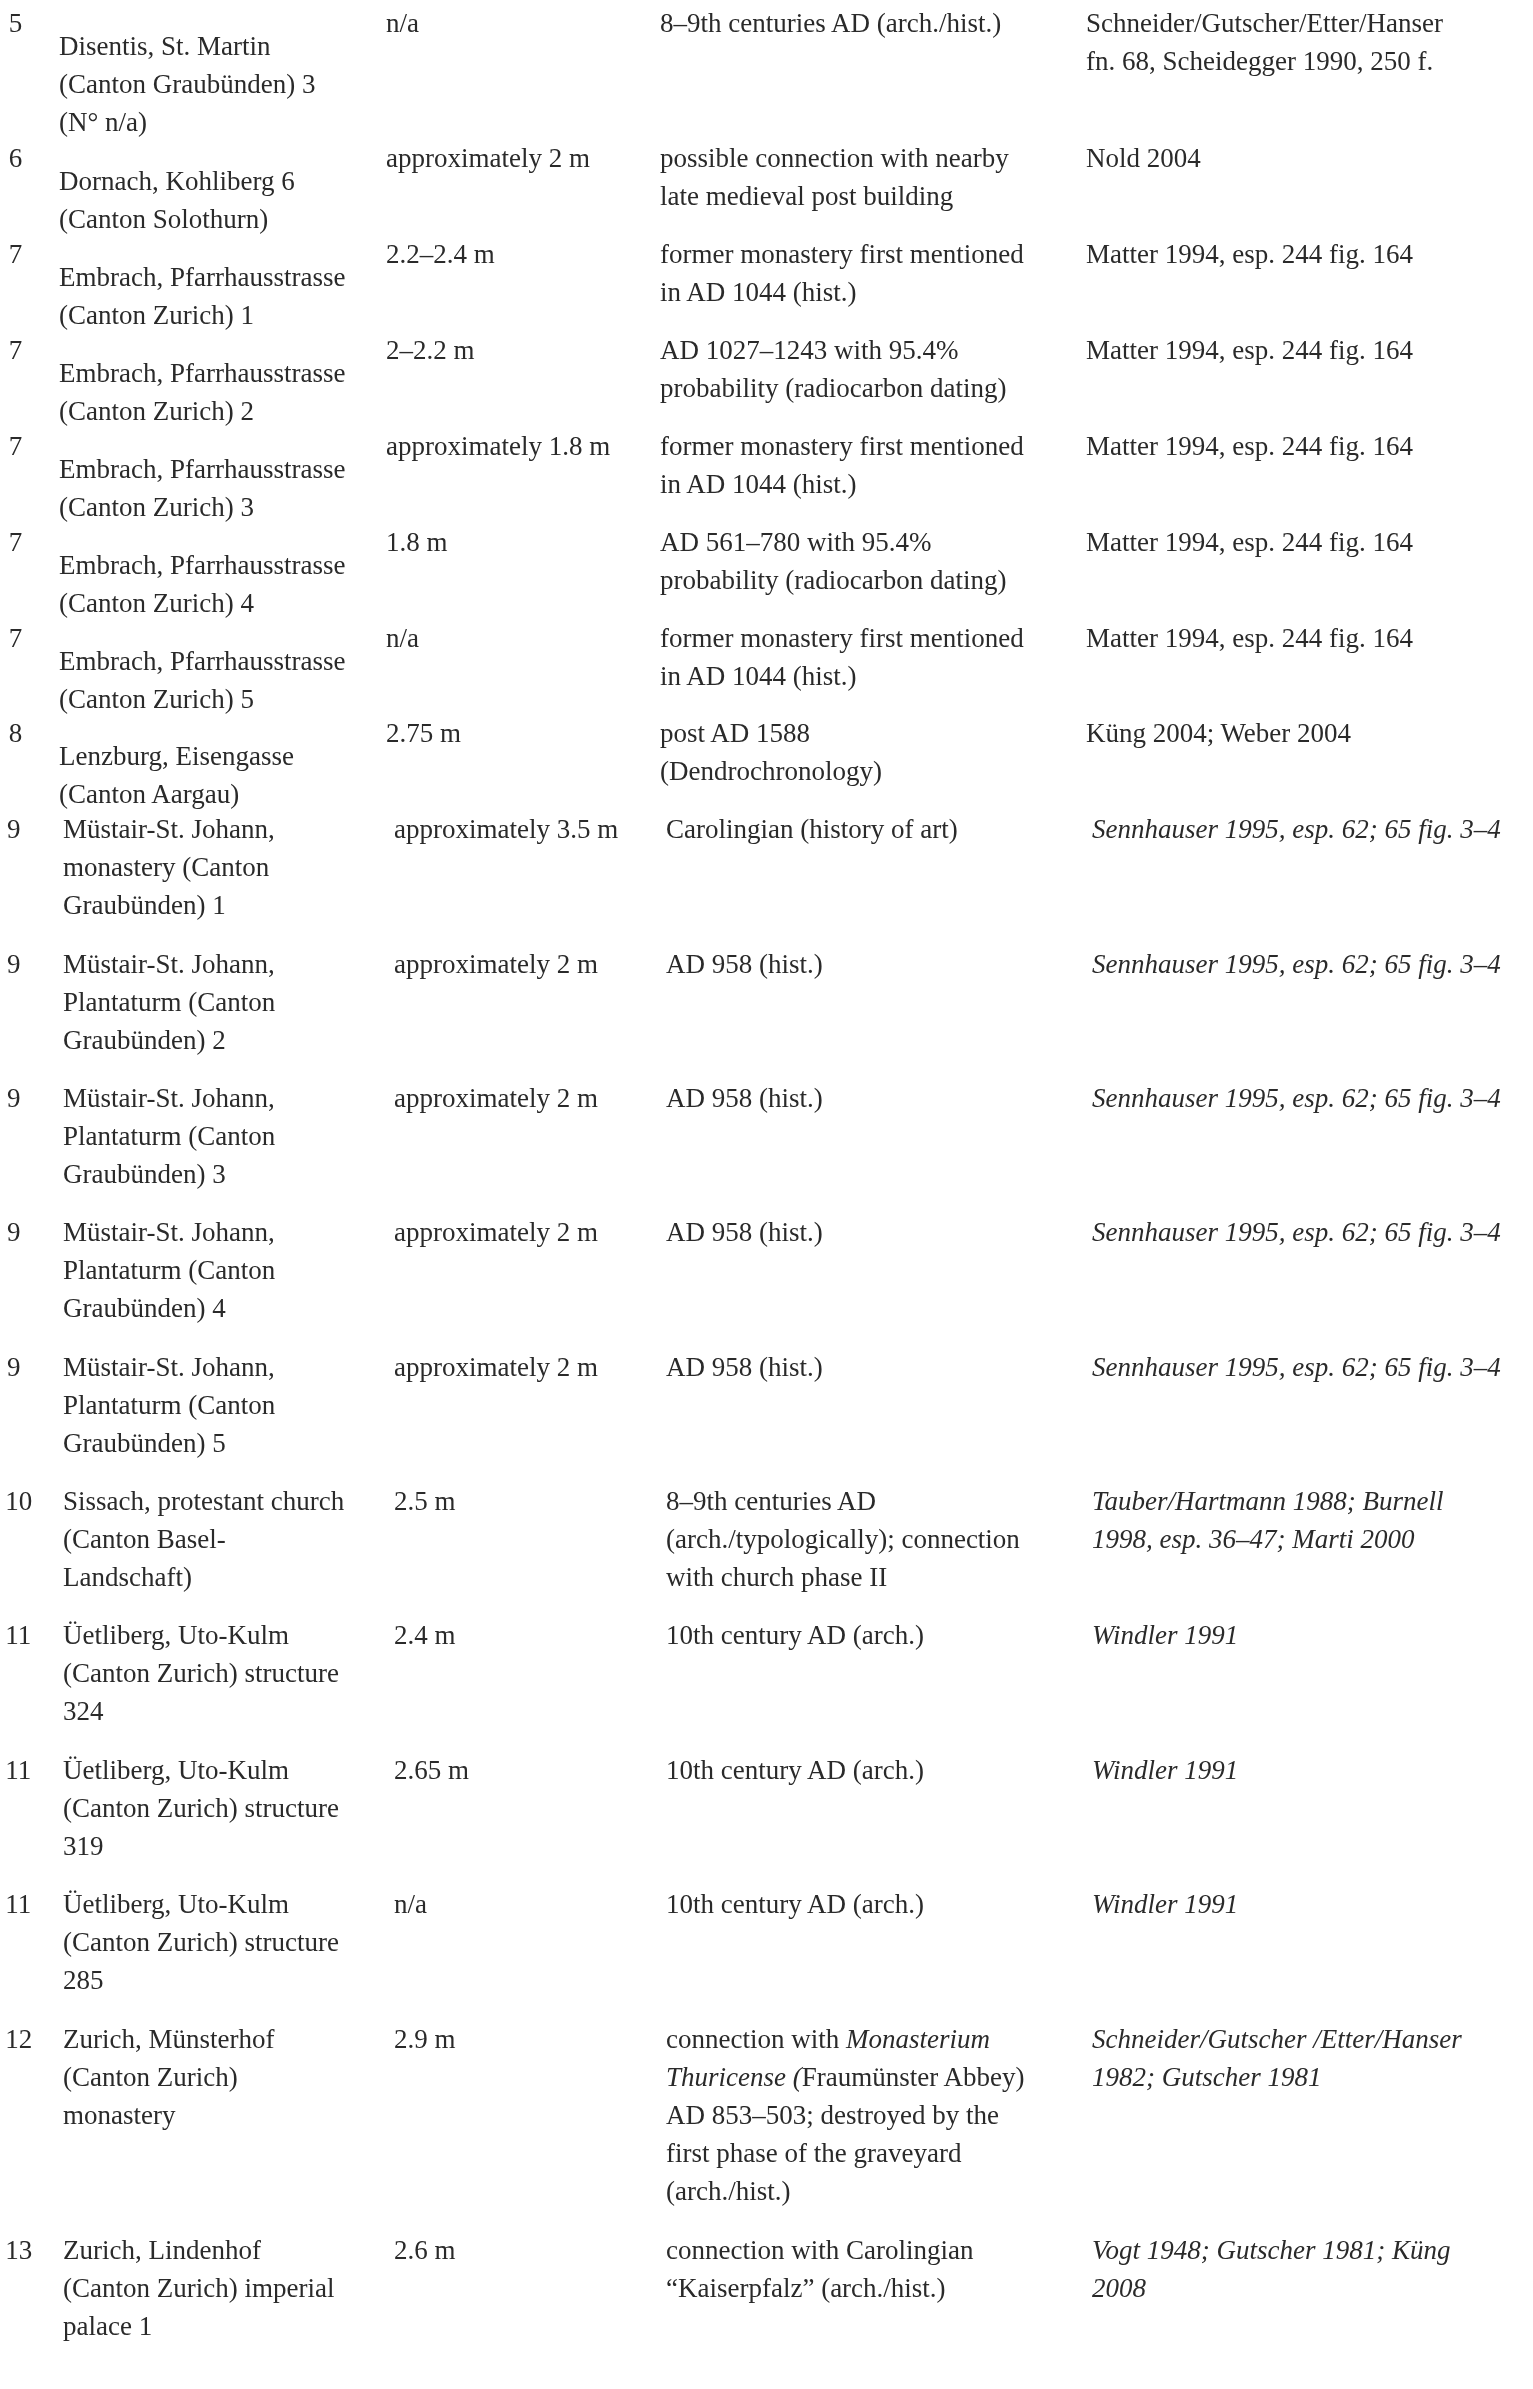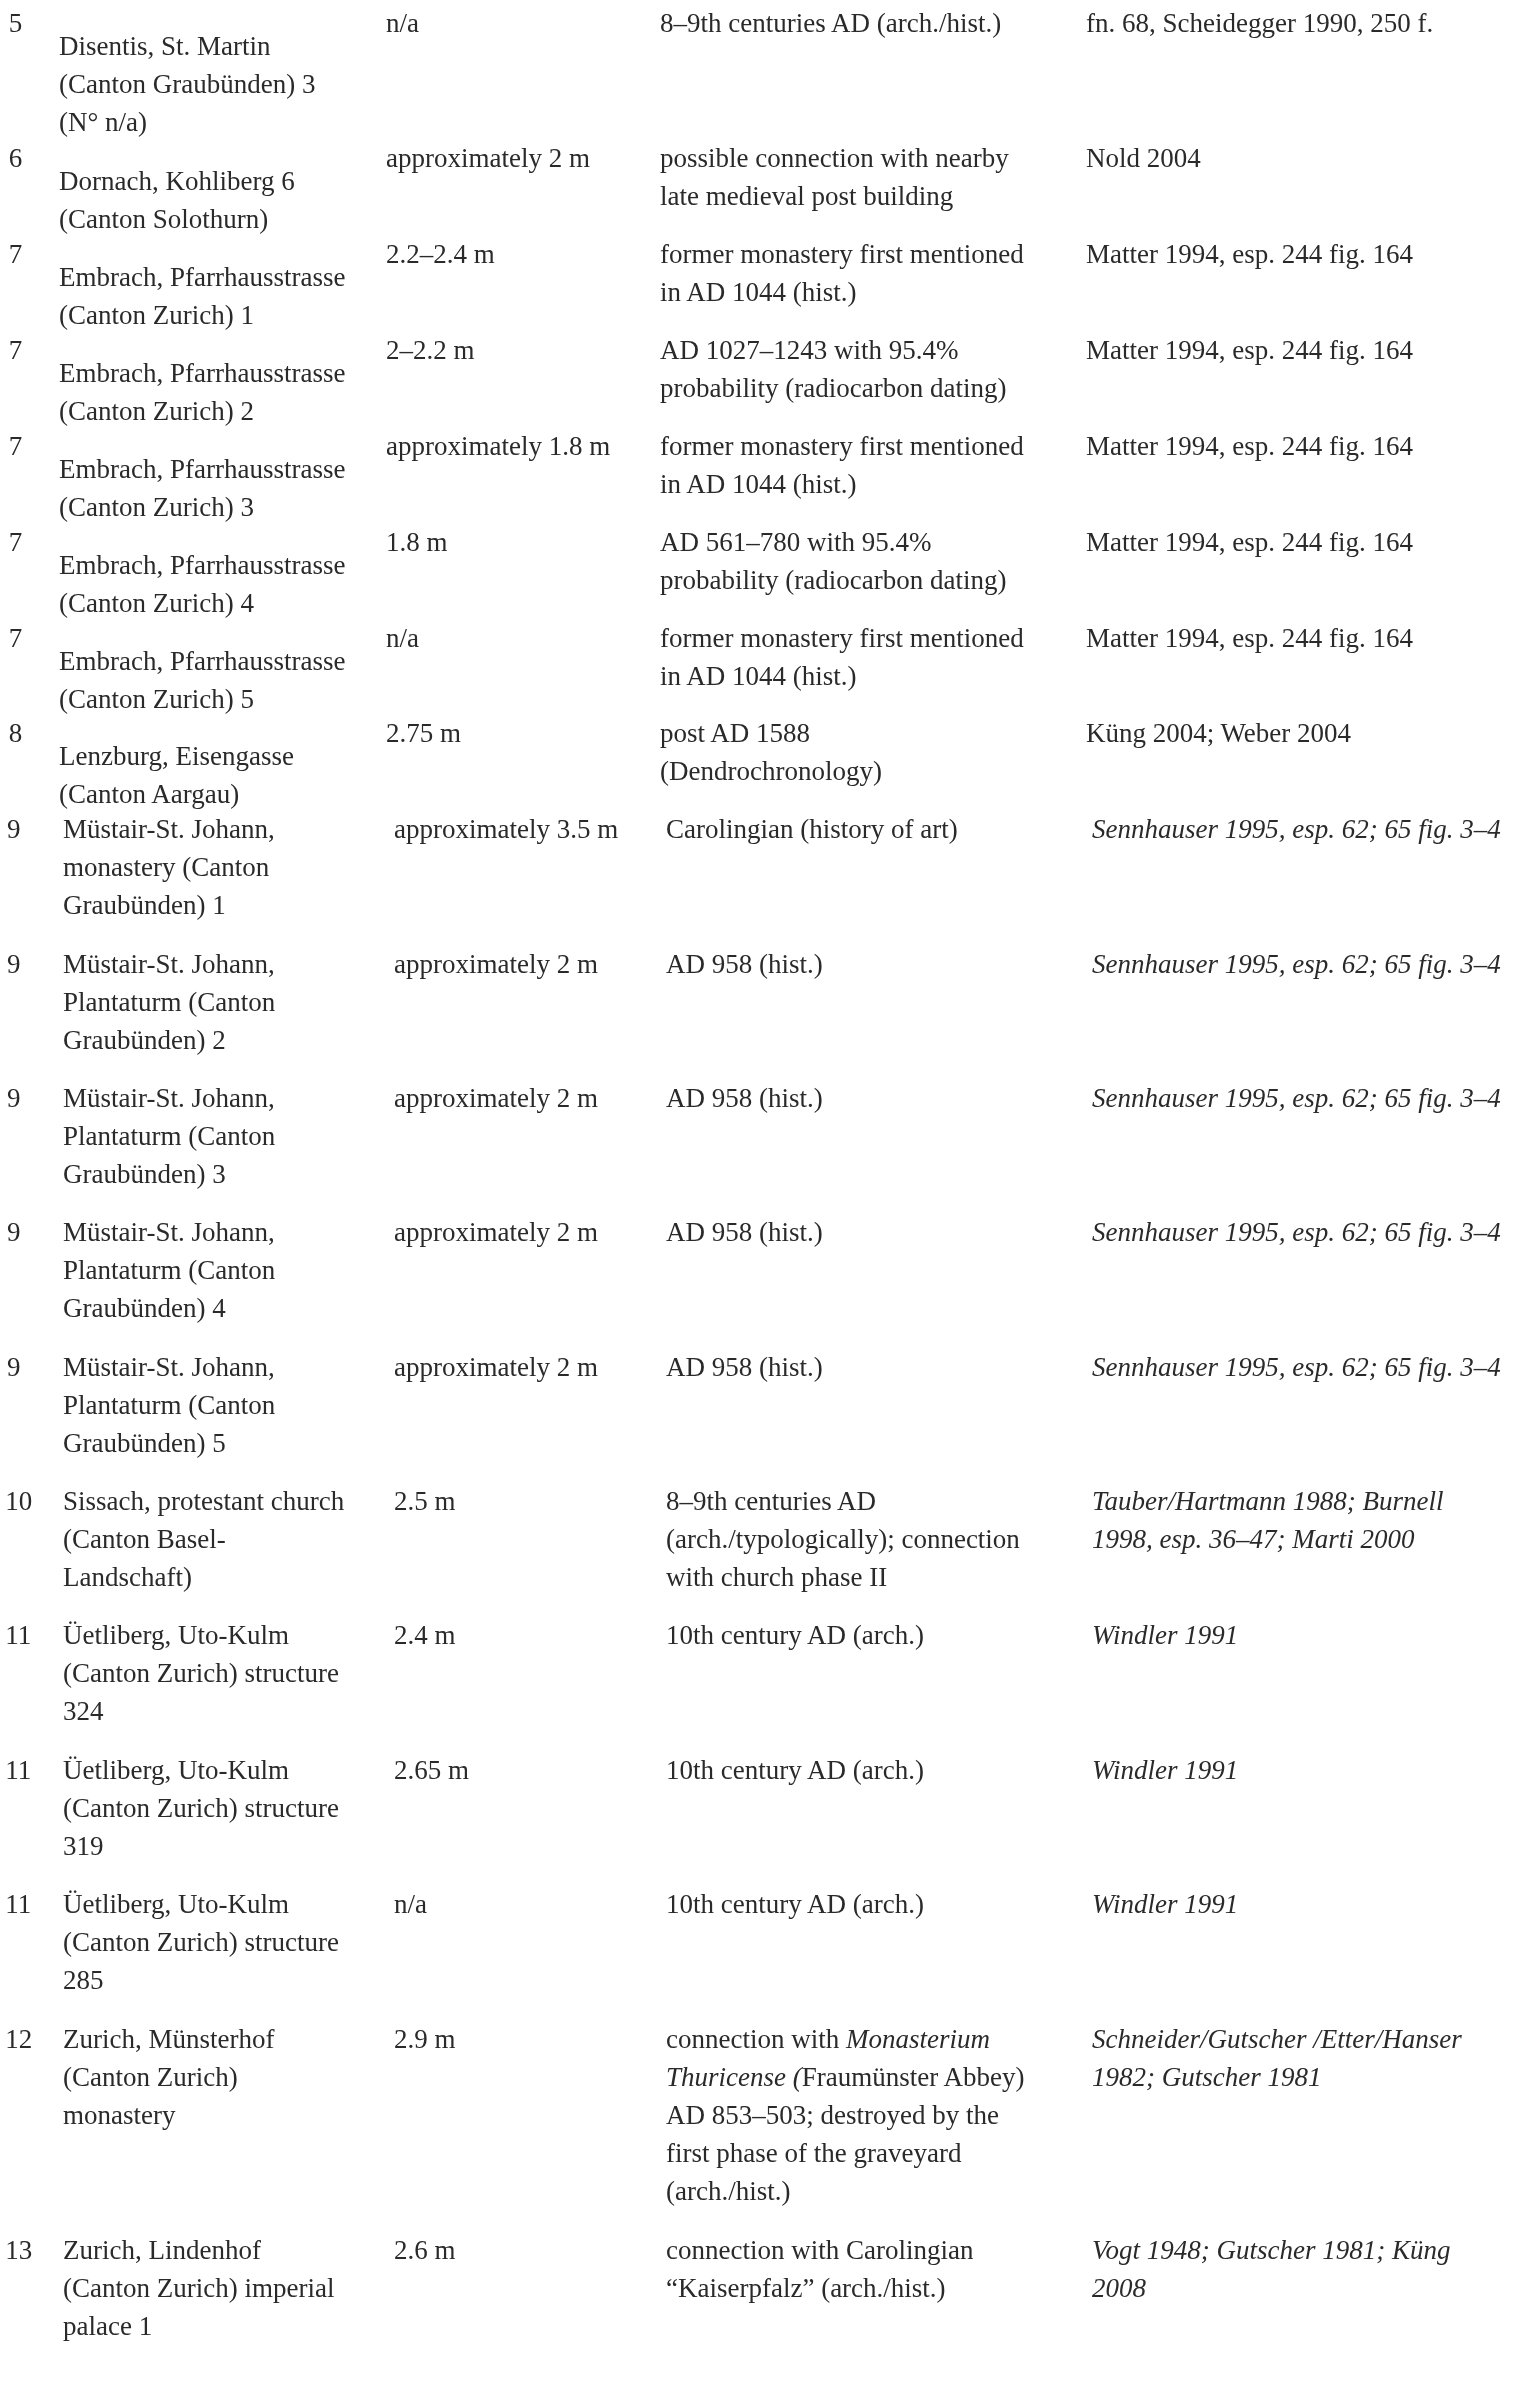--- a/index.html
+++ b/index.html
@@ -66,20 +66,21 @@
         <span class="line">(Canton Graubünden) 3</span>
         <span class="line">(N° n/a)</span>
       </div>
       <div class="cell c-size">
         <span class="line">n/a</span>
       </div>
       <div class="cell c-date">
         <span class="line">8–9th centuries AD (arch./hist.)</span>
       </div>
       <div class="cell c-ref">
+        <span class="line">Schneider/Gutscher/Etter/Hanser</span>
         <span class="line">fn. 68, Scheidegger 1990, 250 f.</span>
       </div>
     </div>
     <div class="row sec-a" style="top: 139px;">
       <div class="cell c-num">
         <span class="line">6</span>
       </div>
       <div class="cell c-name">
         <span class="line">Dornach, Kohliberg 6</span>
         <span class="line">(Canton Solothurn)</span>

